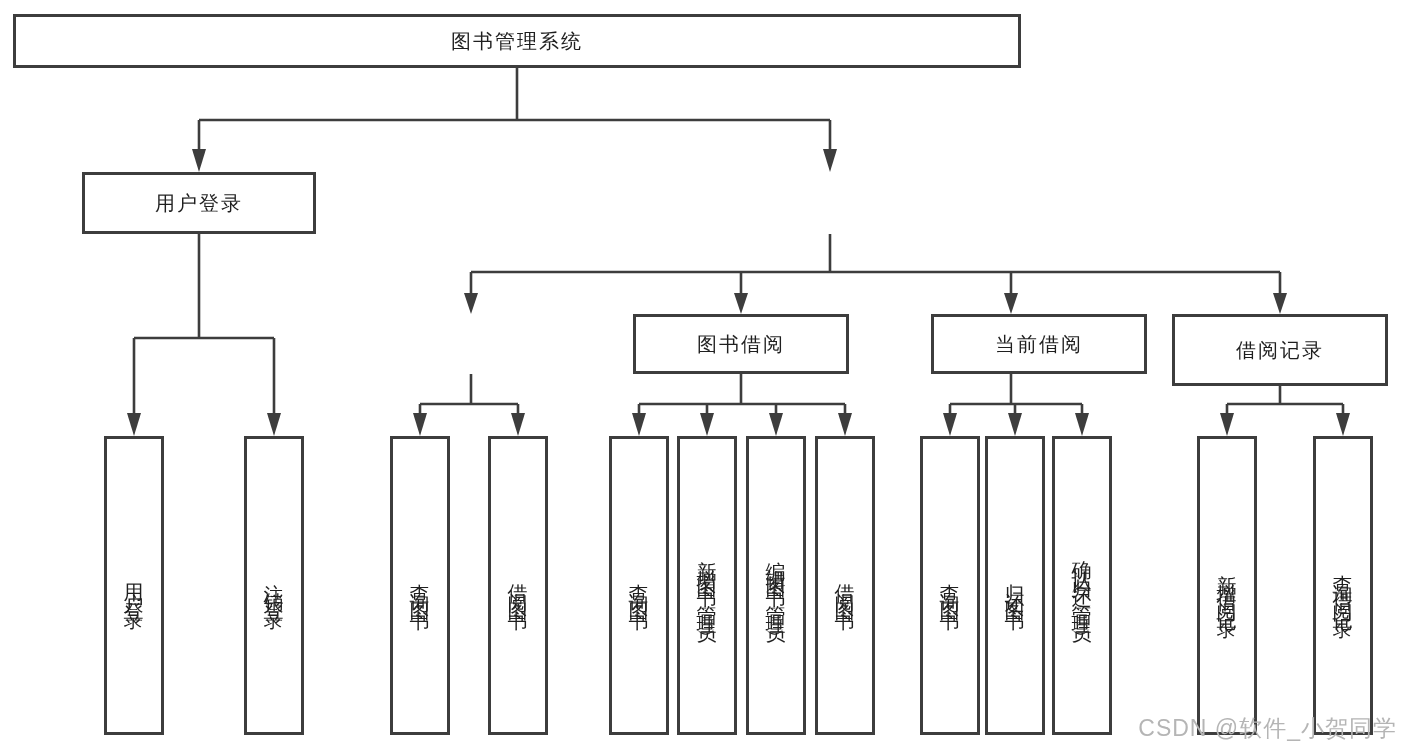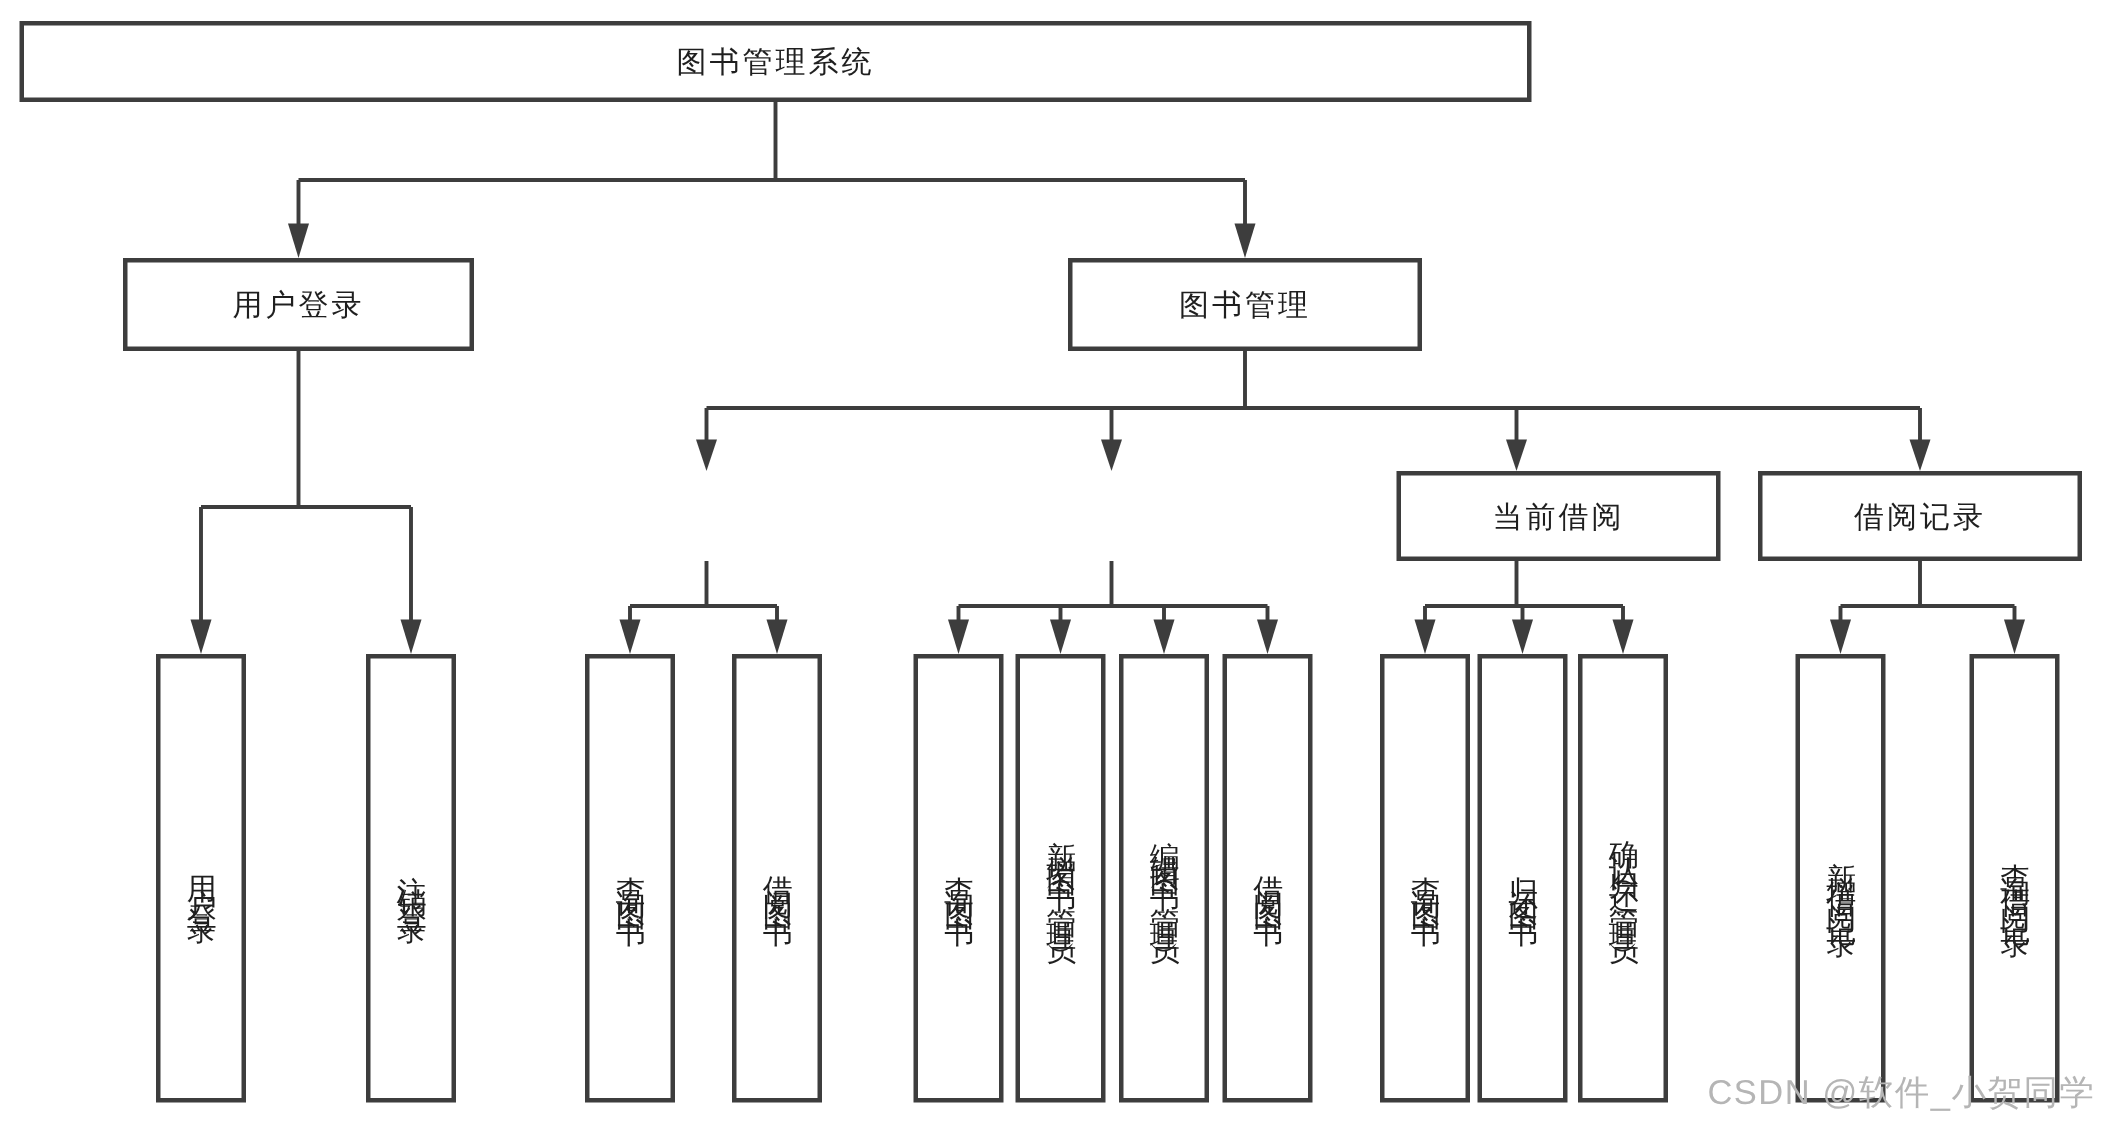--- a/index.html
+++ b/index.html
@@ -90,24 +90,24 @@
       <polygon points="1008,413 1022,413 1015,436"></polygon>
       <polygon points="1075,413 1089,413 1082,436"></polygon>
       <polygon points="1220,413 1234,413 1227,436"></polygon>
       <polygon points="1336,413 1350,413 1343,436"></polygon>
     </g>
   </svg>
 
   <div class="node" style="left:13px;top:14px;width:1008px;height:54px;">图书管理系统</div>
 
   <div class="node" style="left:82px;top:172px;width:234px;height:62px;">用户登录</div>
-  <div class="node" style="left:712px;top:172px;width:236px;height:62px;">图书管理</div>
 
+  <div class="node" style="left:633px;top:314px;width:216px;height:60px;">图书借阅</div>
   <div class="node" style="left:903px;top:314px;width:216px;height:60px;margin-left:28px;">当前借阅</div>
-  <div class="node" style="left:1172px;top:314px;width:216px;height:60px;">借阅记录</div>
+  <div class="node" style="left:1172px;top:314px;width:216px;height:72px;">借阅记录</div>
 
   <div class="leaf" style="left:104px;">用户登录</div>
   <div class="leaf" style="left:244px;">注销登录</div>
 
   <div class="leaf" style="left:390px;">查询图书</div>
   <div class="leaf" style="left:488px;">借阅图书</div>
 
   <div class="leaf" style="left:609px;">查询图书</div>
   <div class="leaf" style="left:677px;">新增图书（管理员）</div>
   <div class="leaf" style="left:746px;">编辑图书（管理员）</div>

